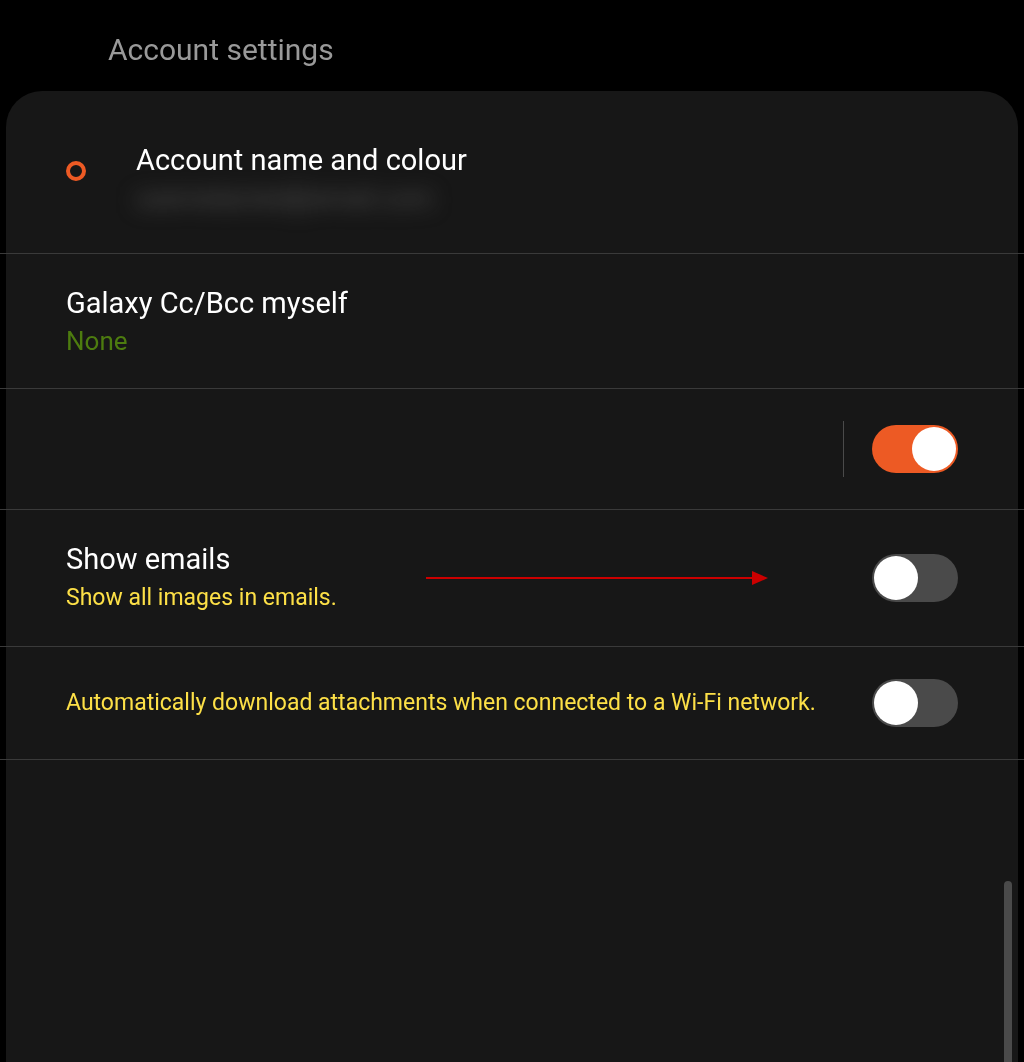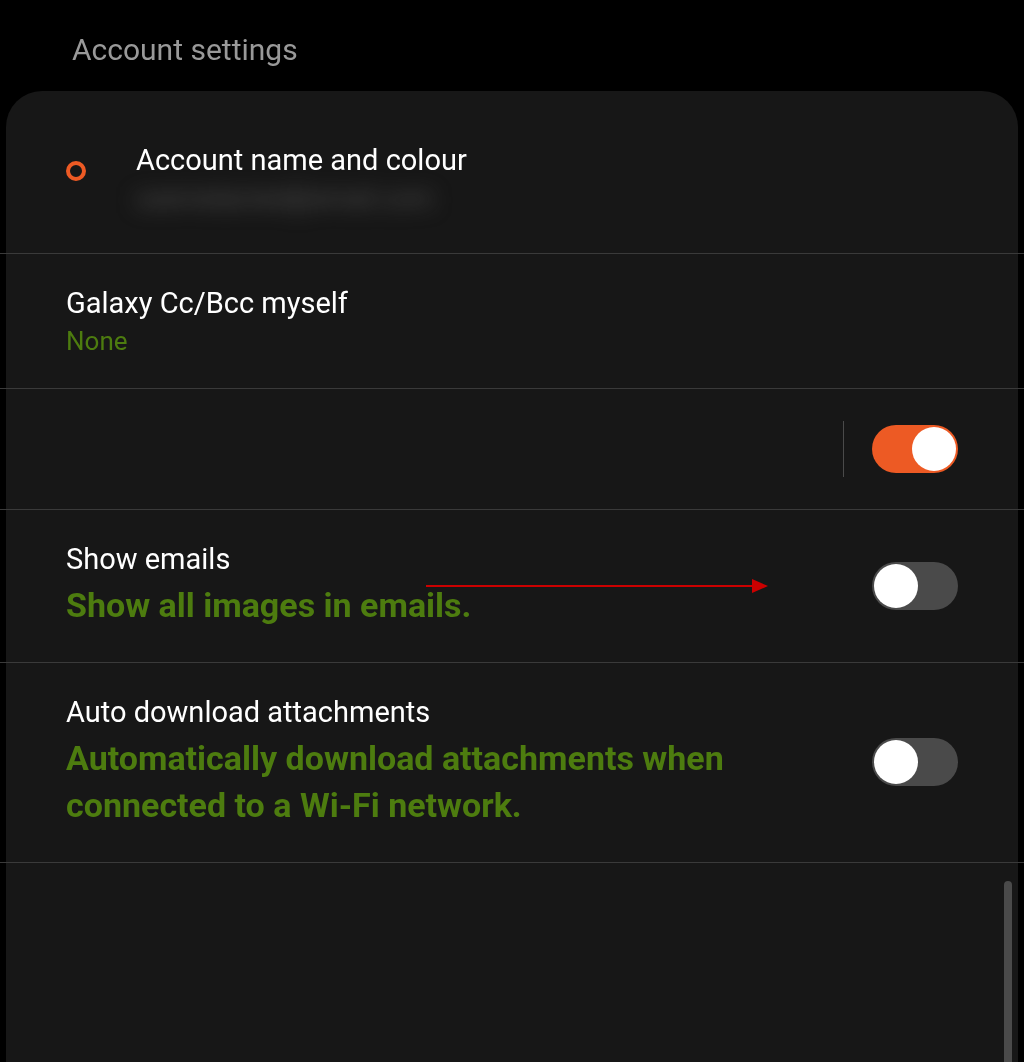--- a/index.html
+++ b/index.html
@@ -13,20 +13,21 @@
       height: 1062px;
       background: #000000;
       font-family: -apple-system, BlinkMacSystemFont, 'Segoe UI', Roboto, sans-serif;
       color: #ffffff;
       overflow: hidden;
       position: relative;
     }
     
     .header {
       padding: 32px 0 24px 72px;
+      margin-left: 36px;
     }
     
     .header-title {
       color: #999999;
       font-size: 30px;
       font-weight: 400;
     }
     
     .panel {
       background: #171717;
@@ -63,23 +64,23 @@
       margin-bottom: 6px;
     }
     
     .setting-subtitle-orange {
       color: #4d7c0f;
       font-size: 26px;
       font-weight: 400;
     }
     
     .setting-subtitle-gray {
-      color: #4d7c0f;
-      font-size: 34px;
-      font-weight: 700;
+      color: #fde047;
+      font-size: 23px;
+      font-weight: 400;
       line-height: 1.4;
     }
     
     .setting-subtitle-blurred {
       color: #555555;
       font-size: 26px;
       font-weight: 400;
       filter: blur(10px);
       user-select: none;
     }
@@ -228,21 +229,20 @@
     </div>
     <div class="arrow-annotation">
       <div class="arrow-line">
         <div class="arrow-head"></div>
       </div>
     </div>
   </div>
 
   <div class="setting-row">
     <div class="setting-text">
-      <div class="setting-title">Auto download attachments</div>
       <div class="setting-subtitle-gray">Automatically download attachments when connected to a Wi-Fi network.</div>
     </div>
     <div class="toggle off">
       <div class="toggle-knob"></div>
     </div>
   </div>
 
   <div class="scrollbar"></div>
 
 </div>

